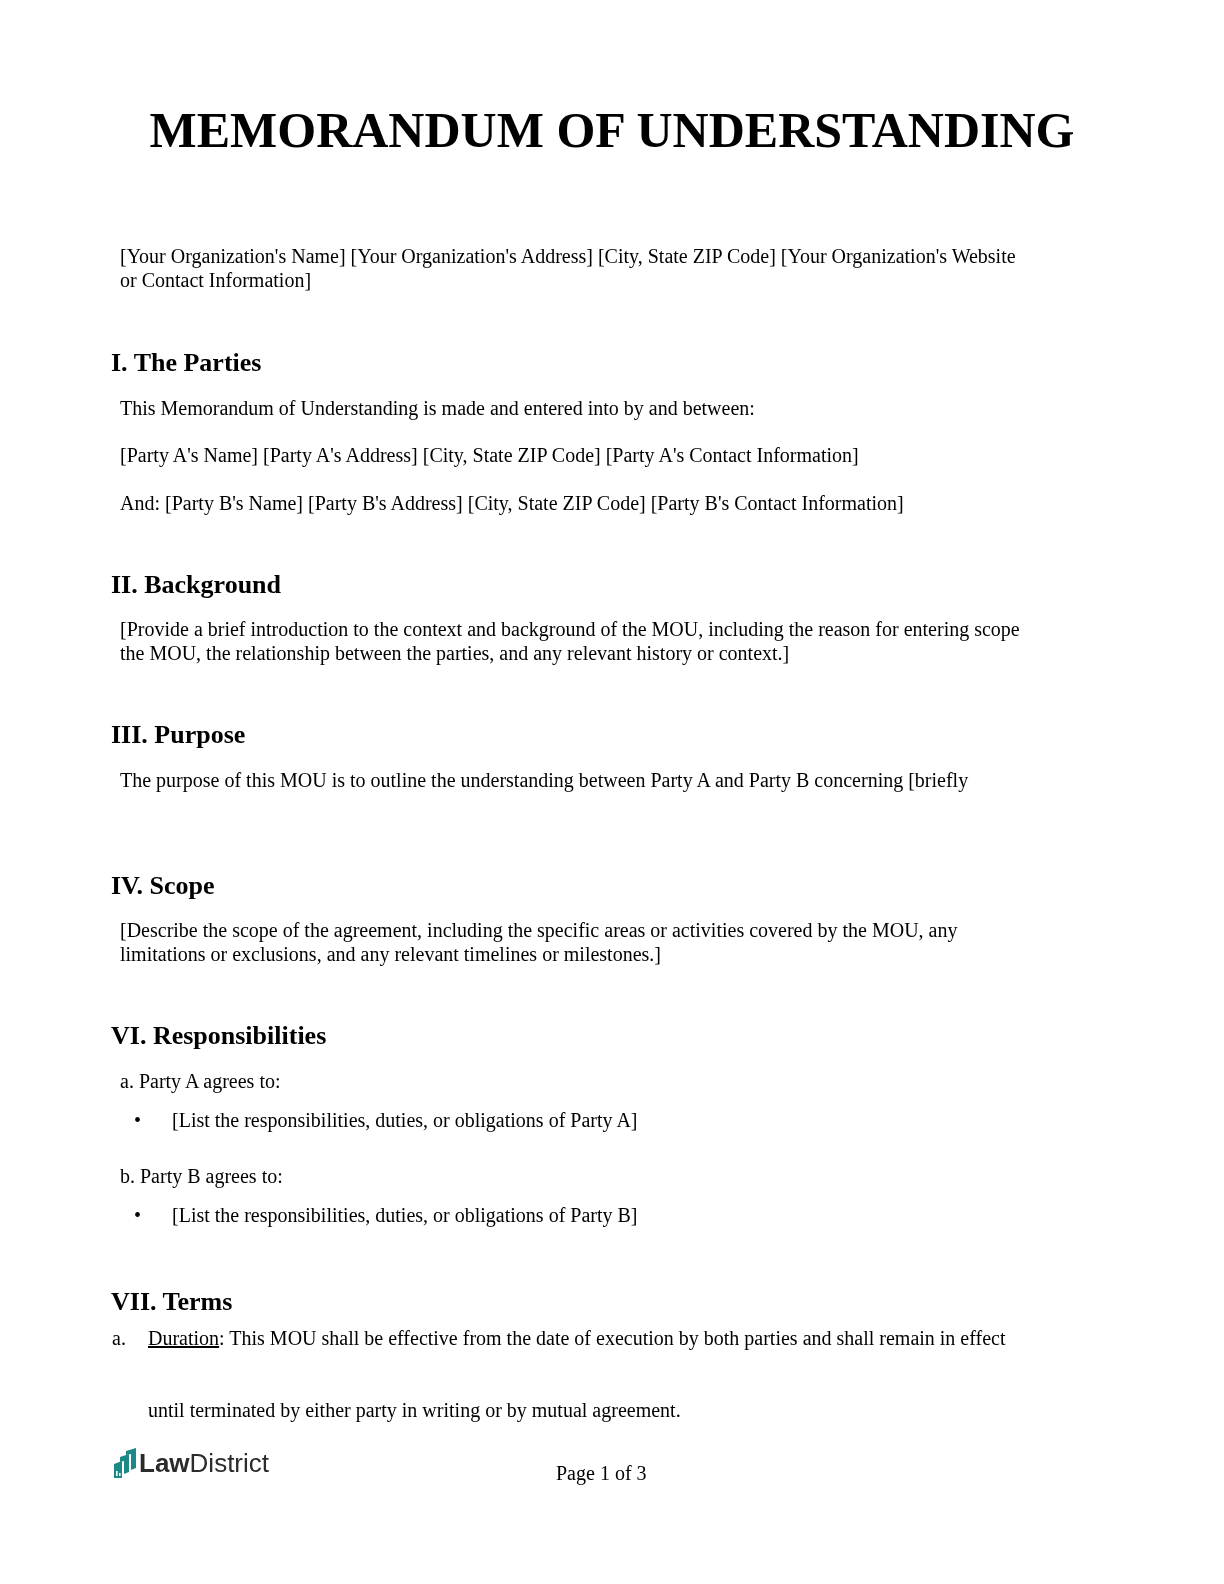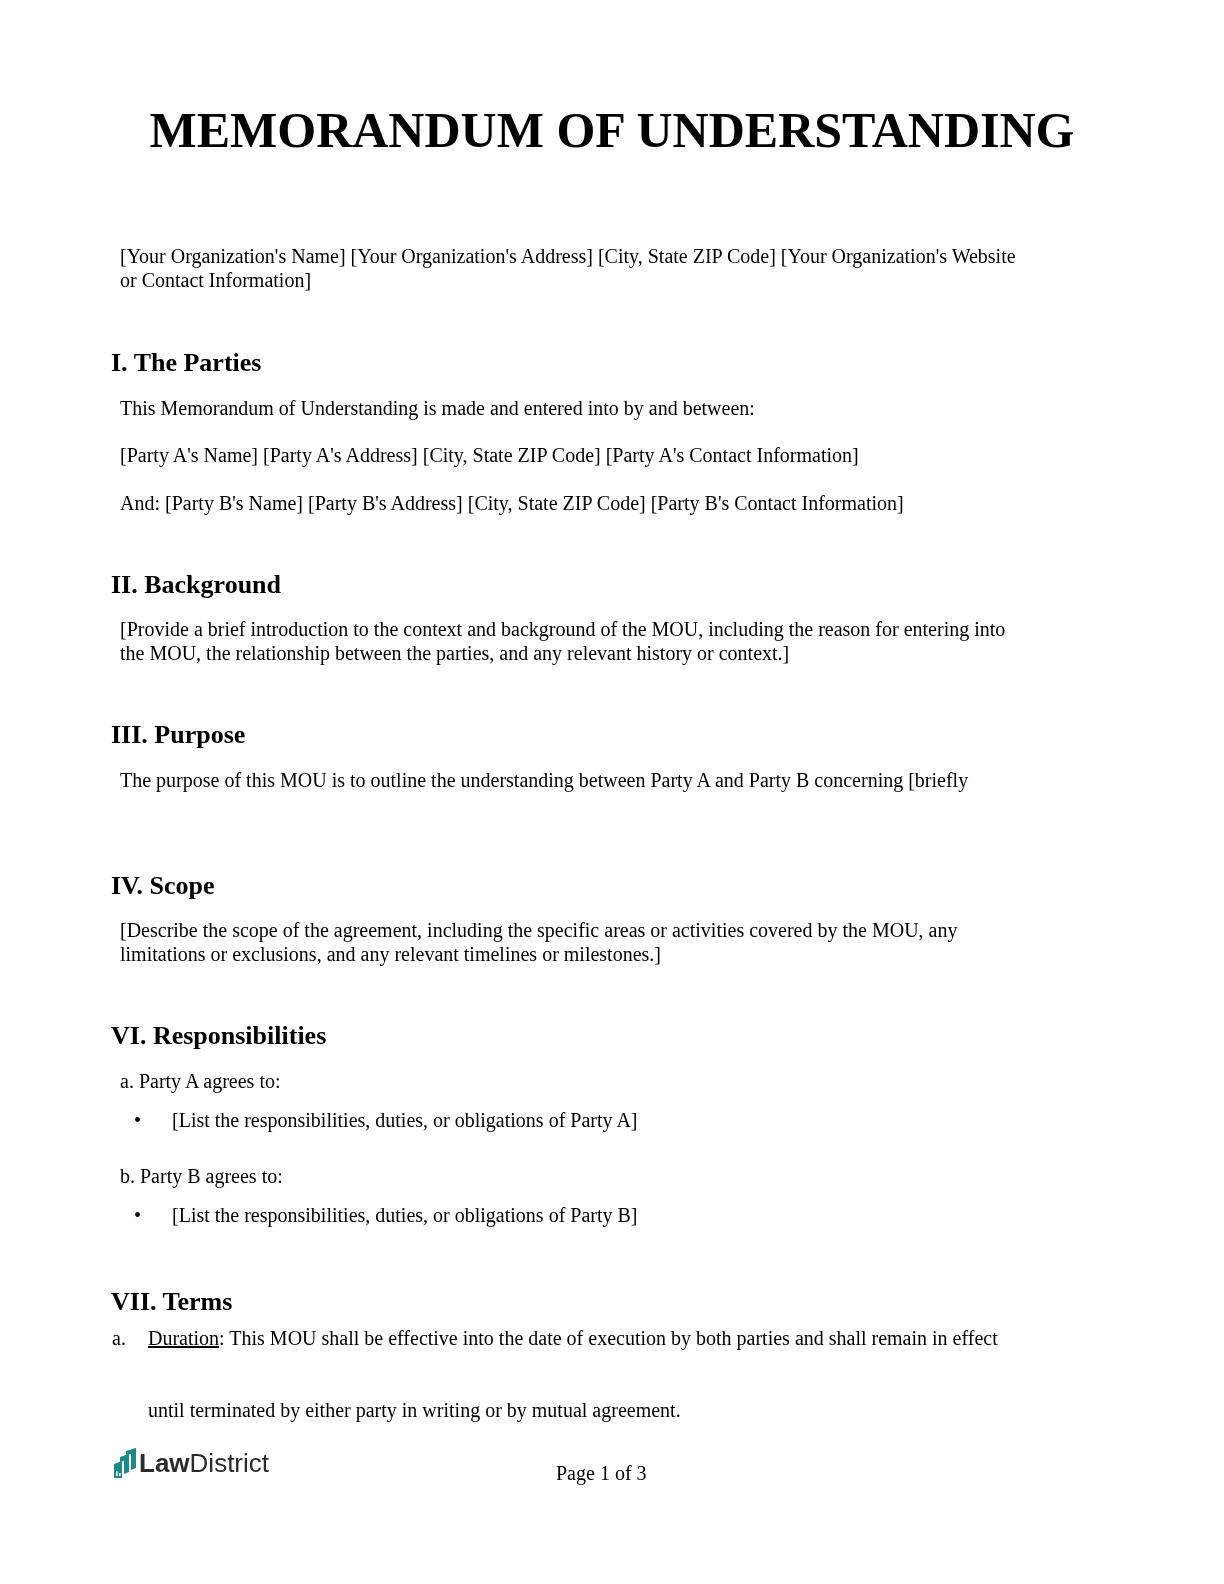--- a/index.html
+++ b/index.html
@@ -29,41 +29,41 @@
 
   <p class="p" style="top:236px;">[Your Organization's Name] [Your Organization's Address] [City, State ZIP Code] [Your Organization's Website</p>
   <p class="p" style="top:260px;">or Contact Information]</p>
 
   <h2 class="h" style="top:337px;">I. The Parties</h2>
   <p class="p" style="top:388px;">This Memorandum of Understanding is made and entered into by and between:</p>
   <p class="p" style="top:435px;">[Party A's Name] [Party A's Address] [City, State ZIP Code] [Party A's Contact Information]</p>
   <p class="p" style="top:483px;">And: [Party B's Name] [Party B's Address] [City, State ZIP Code] [Party B's Contact Information]</p>
 
   <h2 class="h" style="top:559px;">II. Background</h2>
-  <p class="p" style="top:609px;">[Provide a brief introduction to the context and background of the MOU, including the reason for entering into</p>
+  <p class="p" style="top:609px;">[Provide a brief introduction to the context and background of the MOU, including the reason for entering scope</p>
   <p class="p" style="top:633px;">the MOU, the relationship between the parties, and any relevant history or context.]</p>
 
   <h2 class="h" style="top:709px;">III. Purpose</h2>
   <p class="p" style="top:760px;">The purpose of this MOU is to outline the understanding between Party A and Party B concerning [briefly</p>
 
   <h2 class="h" style="top:860px;">IV. Scope</h2>
   <p class="p" style="top:910px;">[Describe the scope of the agreement, including the specific areas or activities covered by the MOU, any</p>
   <p class="p" style="top:934px;">limitations or exclusions, and any relevant timelines or milestones.]</p>
 
   <h2 class="h" style="top:1010px;">VI. Responsibilities</h2>
   <p class="p" style="top:1061px;">a. Party A agrees to:</p>
   <span class="bullet" style="top:1108px;">•</span>
   <span class="bullet-text" style="top:1108px;">[List the responsibilities, duties, or obligations of Party A]</span>
   <p class="p" style="top:1156px;">b. Party B agrees to:</p>
   <span class="bullet" style="top:1203px;">•</span>
   <span class="bullet-text" style="top:1203px;">[List the responsibilities, duties, or obligations of Party B]</span>
 
   <h2 class="h" style="top:1276px;">VII. Terms</h2>
   <span class="term-label" style="top:1326px;">a.</span>
-  <span class="term-text" style="top:1326px;"><span class="u">Duration</span><span>: This MOU shall be effective into the date of execution by both parties and shall remain in effect</span></span>
+  <span class="term-text" style="top:1326px;"><span class="u">Duration</span><span>: This MOU shall be effective from the date of execution by both parties and shall remain in effect</span></span>
   <span class="term-text" style="top:1350px;margin-top:48px;">until terminated by either party in writing or by mutual agreement.</span>
 
   <div class="footer-logo">
     <svg width="26" height="30" viewBox="0 0 26 30">
       <polygon points="2,16 10,13 10,30 2,30" fill="#1b8a87"></polygon>
       <polygon points="8,9 17,6 17,24 12,26 12,13 8,14" fill="#1b8a87"></polygon>
       <polygon points="14,3 24,0 24,20 19,22 19,6 14,7" fill="#1b8a87"></polygon>
       <rect x="4" y="23" width="1.6" height="5" fill="#fff"></rect>
       <rect x="7" y="25" width="1.6" height="3" fill="#fff"></rect>
     </svg>

